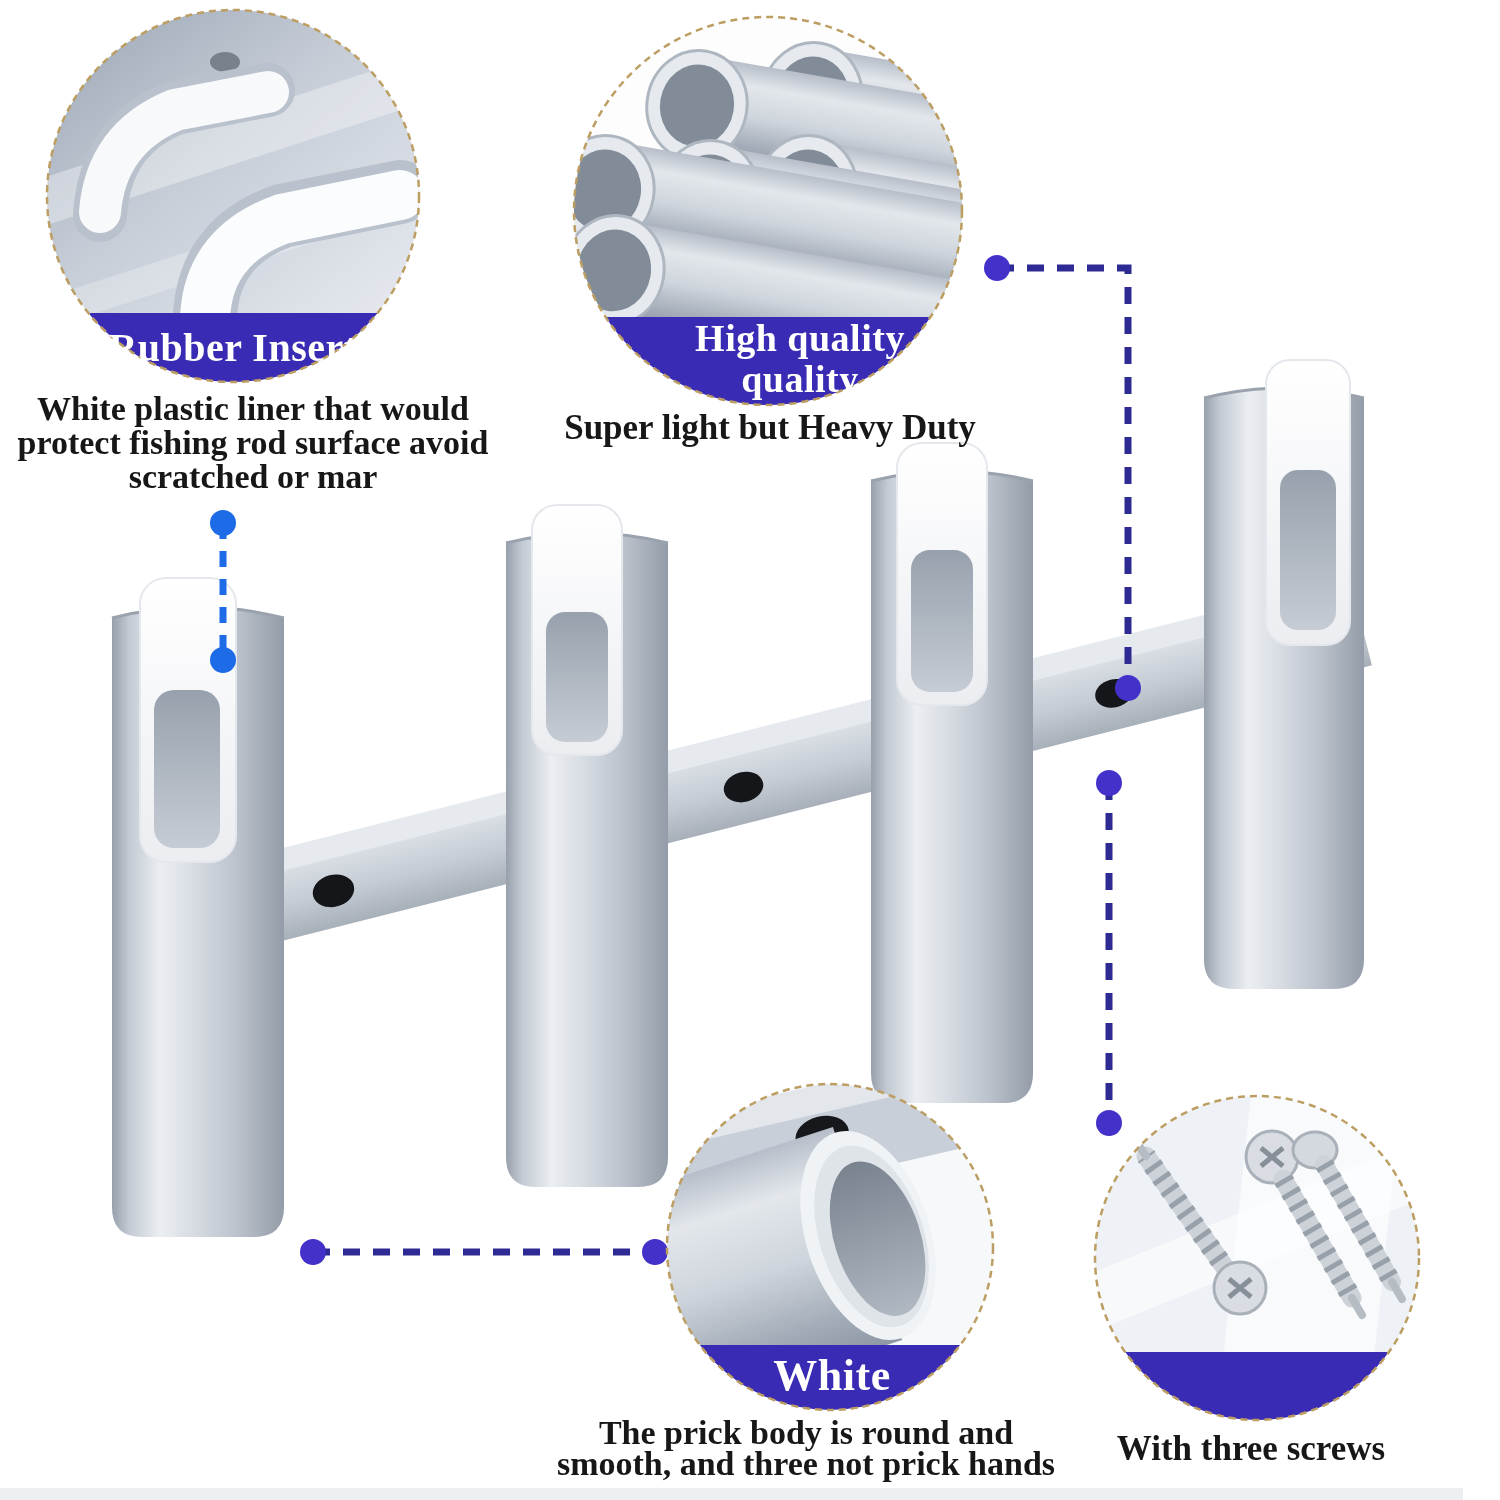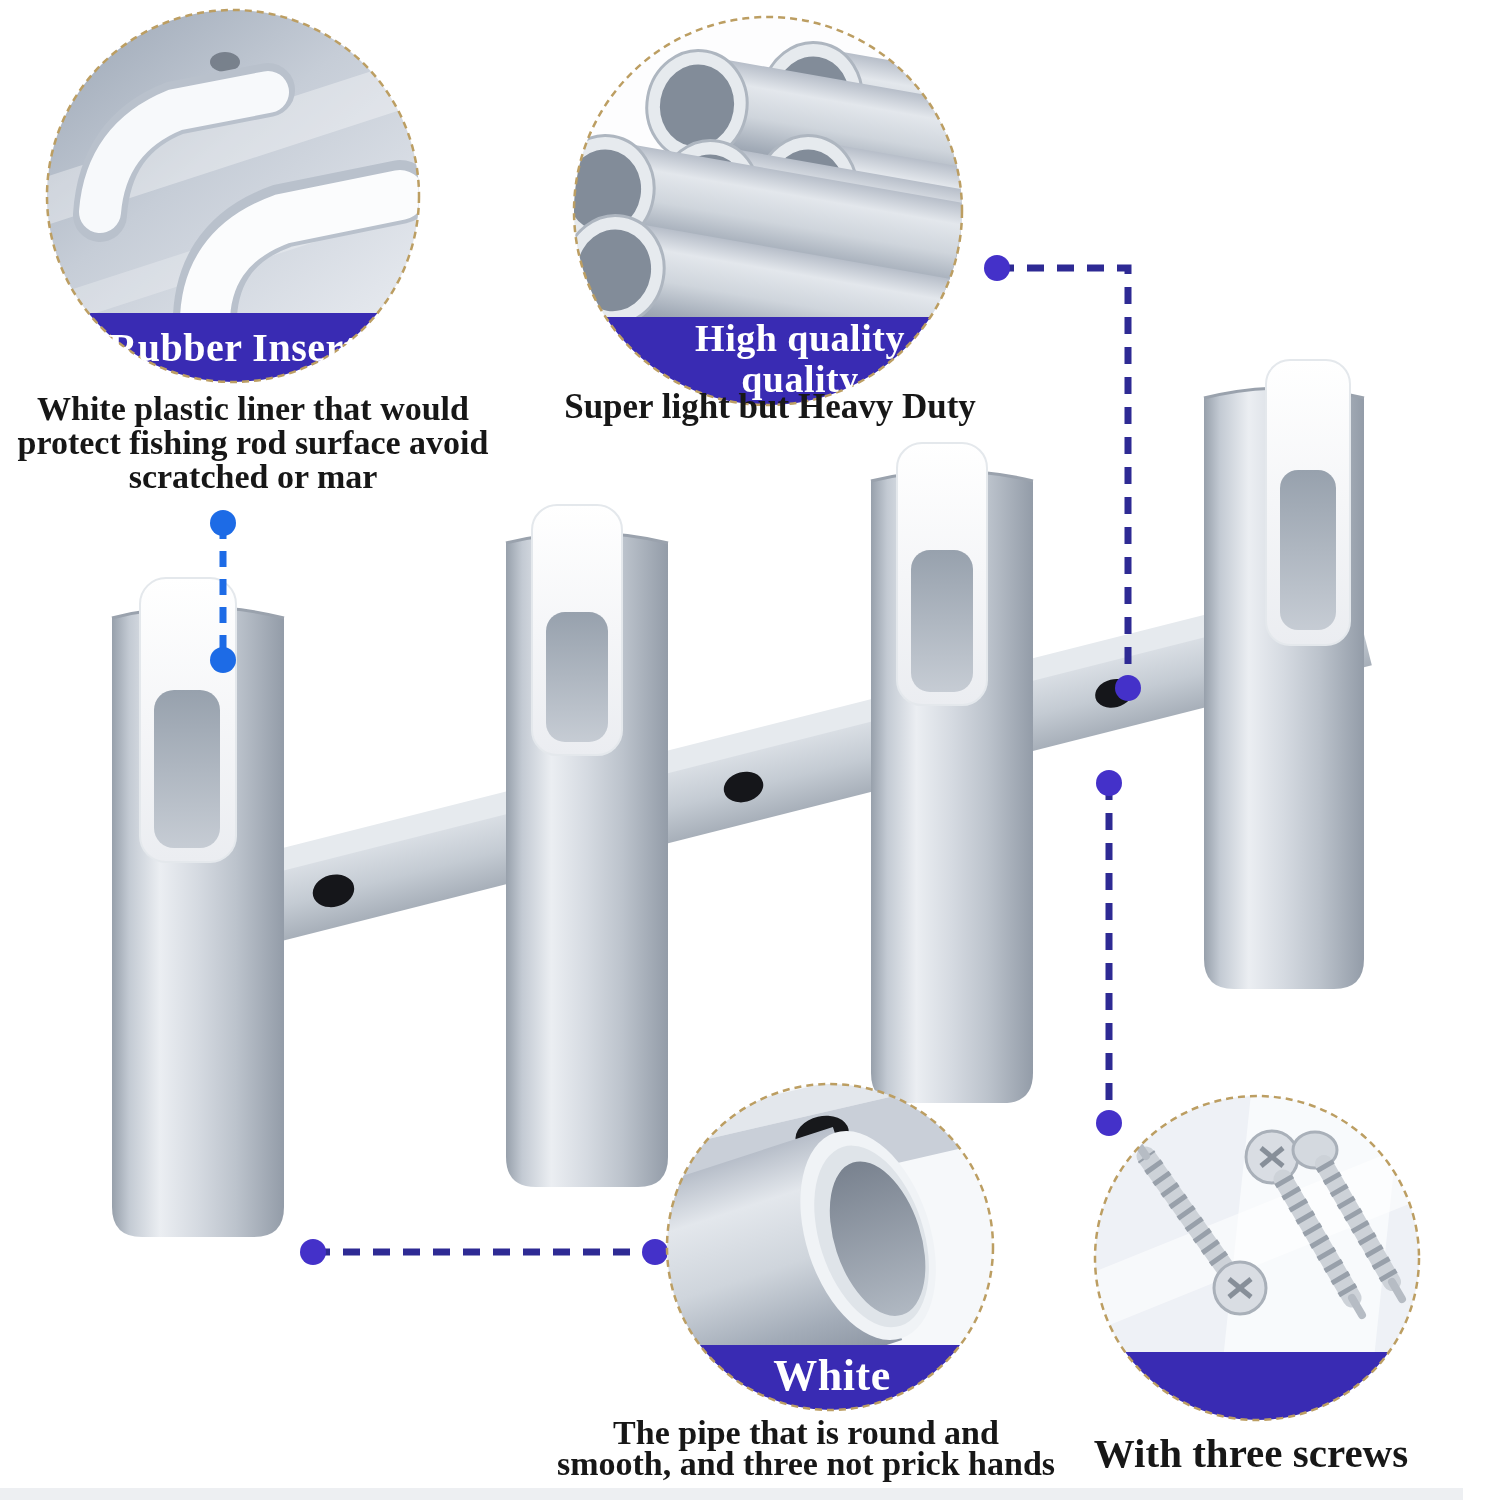--- a/index.html
+++ b/index.html
@@ -14,23 +14,23 @@
   }
   .banner-label{
     position:absolute;transform:translateX(-50%);text-align:center;
     color:#ffffff;font-weight:700;white-space:nowrap;letter-spacing:0.5px;
   }
   .lbl-c1{left:233px;top:324px;font-size:40px;}
   .lbl-c2{left:800px;top:318px;font-size:38px;line-height:41px;}
   .lbl-c3{left:832px;top:1350px;font-size:44px;}
   .lbl-c4{left:1257px;top:1366px;font-size:40px;}
   .desc-c1{left:253px;top:392px;font-size:34px;line-height:34px;}
-  .desc-c2{left:770px;top:387px;font-size:35px;}
+  .desc-c2{left:770px;top:408px;font-size:35px;}
   .desc-c3{left:806px;top:1417px;font-size:34px;line-height:31px;}
-  .desc-c4{left:1251px;top:1429px;font-size:41px;}
+  .desc-c4{left:1251px;top:1429px;font-size:35px;}
 </style>
 </head>
 <body>
 
 <div class="stage">
 
   <svg class="scene" width="1500" height="1500" viewBox="0 0 1500 1500">
     <defs>
       <linearGradient id="gMetal" x1="0" y1="0" x2="1" y2="0">
         <stop offset="0" stop-color="#97a0ab"></stop>
@@ -268,19 +268,19 @@
 
   <div class="txt desc-c1">
     <div>White plastic liner that would</div>
     <div>protect fishing rod surface avoid</div>
     <div>scratched or mar</div>
   </div>
 
   <div class="txt desc-c2">Super light but Heavy Duty</div>
 
   <div class="txt desc-c3">
-    <div>The pipe that is round and</div>
+    <div>The prick body is round and</div>
     <div>smooth, and three not prick hands</div>
   </div>
 
   <div class="txt desc-c4">With three screws</div>
 
 </div>
 
 </body></html>

